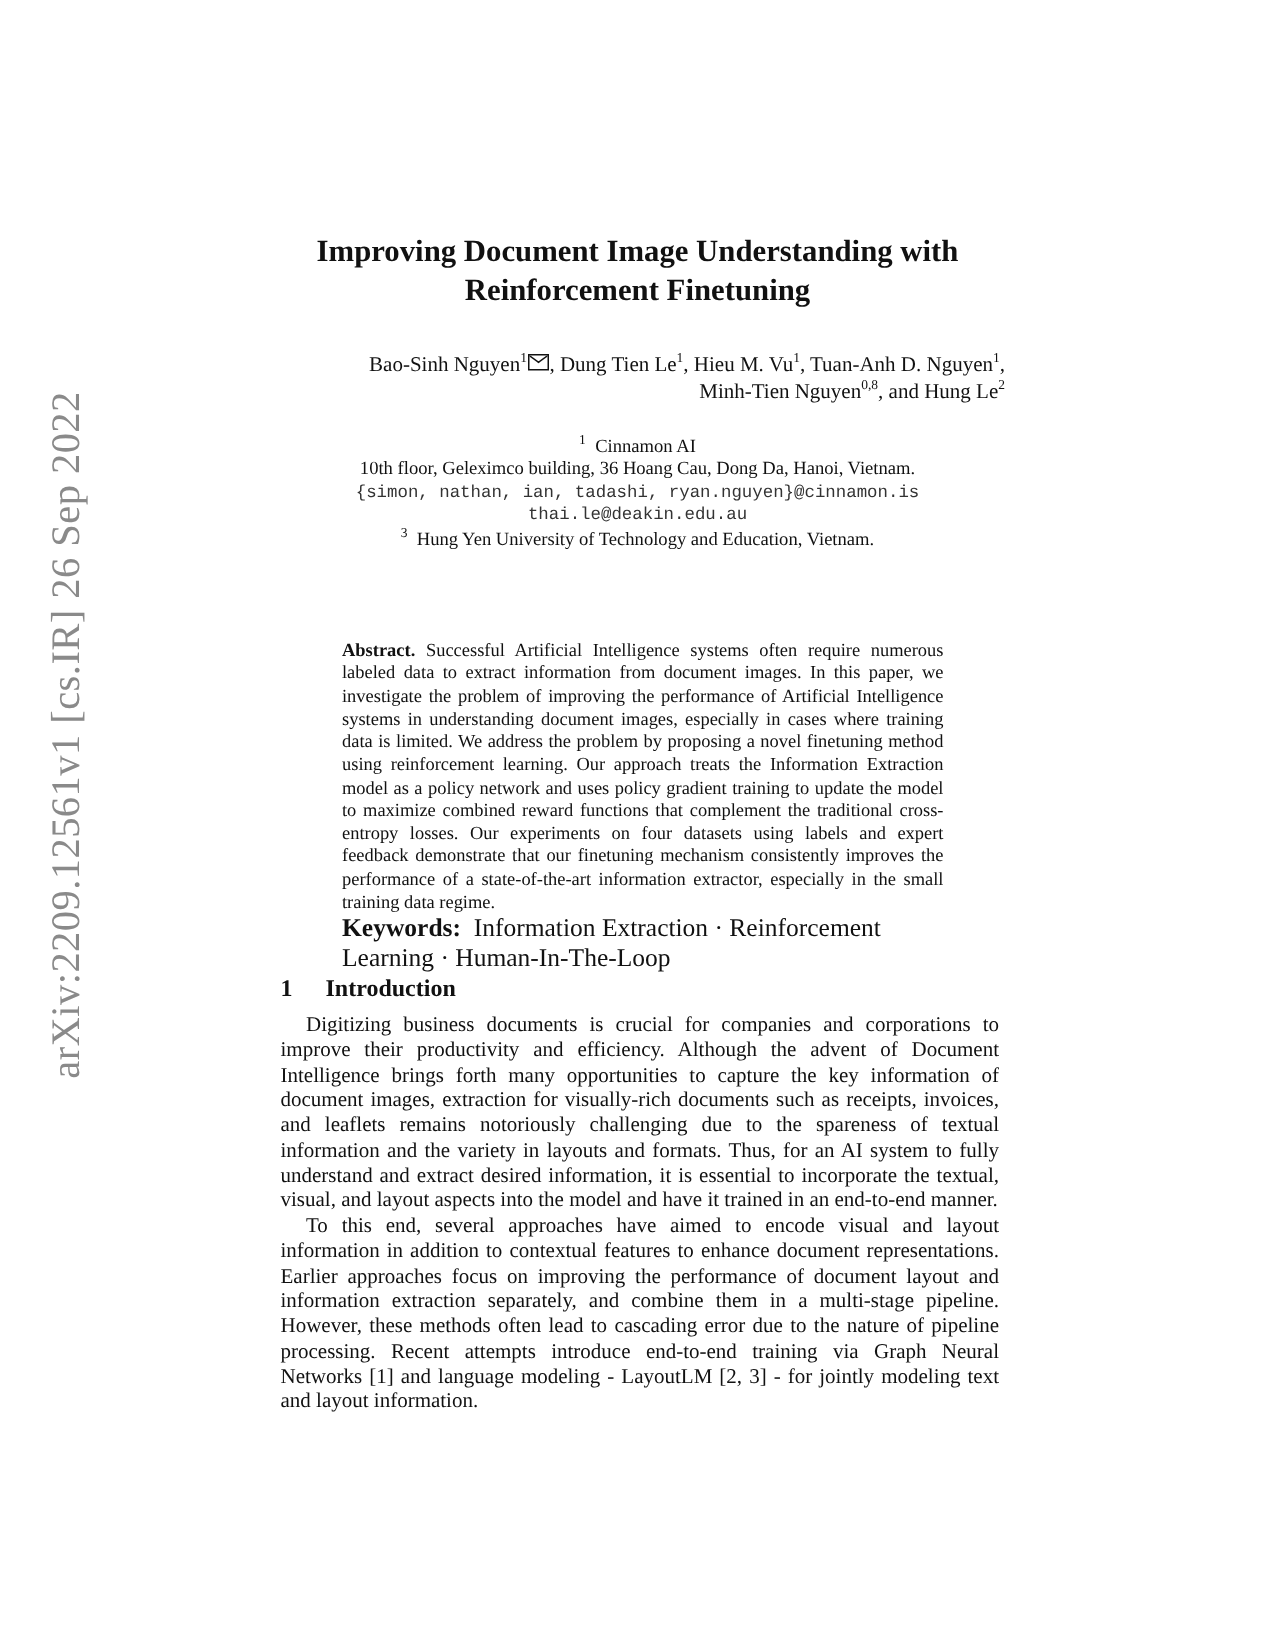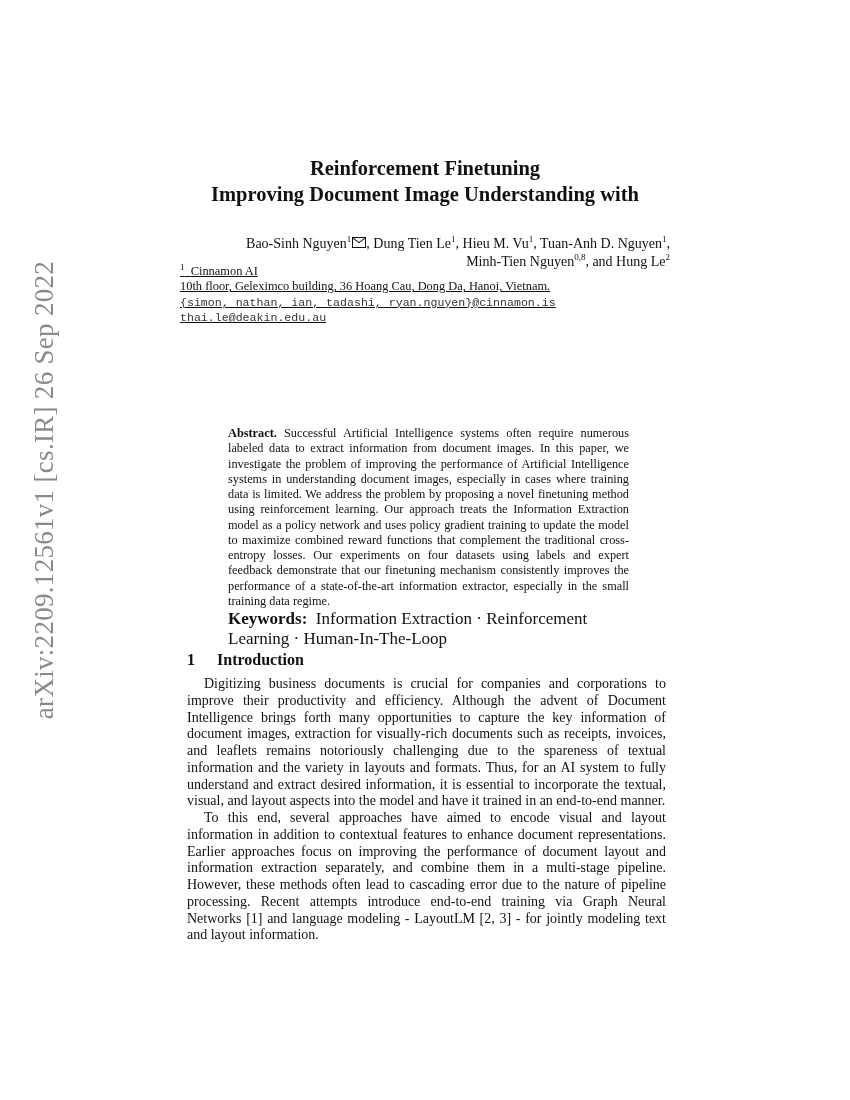--- a/index.html
+++ b/index.html
@@ -11,43 +11,43 @@
   .title { position:absolute; left:180px; width:490px; top:155px; text-align:center;
            font-weight:bold; font-size:20.5px; line-height:26px; }
   .authors { position:absolute; left:180px; width:490px; top:235px; text-align:right;
              font-size:14px; line-height:18px; }
   sup { font-size:9px; line-height:0; vertical-align:super; }
   .mail { display:inline-block; width:12px; height:9px; border:1.2px solid #111; position:relative;
           vertical-align:0px; margin-left:1px; overflow:hidden; }
   .mail::before,.mail::after { content:""; position:absolute; top:-1px; width:9px; height:1.2px; background:#111; }
   .mail::before { left:-1px; transform-origin:left; transform:rotate(36deg); }
   .mail::after { right:-1px; transform-origin:right; transform:rotate(-36deg); }
-  .affil { position:absolute; left:180px; width:490px; top:264px; text-align:left;
-           font-size:12.4px; line-height:15.4px;text-decoration:underline; }
+  .affil { position:absolute; left:180px; width:490px; top:290px; text-align:center;
+           font-size:12.4px; line-height:15.4px; }
   .mono { font-family:"Liberation Mono","DejaVu Sans Mono",monospace; font-size:11.6px; color:#333; }
   .abstract { position:absolute; left:228px; width:401px; top:426px; font-size:12.3px; line-height:15.25px;
               text-align:justify; }
   .abstract b { font-weight:bold; }
   .keywords { position:absolute; left:228px; width:420px; top:609px; font-size:17px; }
   .h1 { position:absolute; left:187px; top:651px; font-size:16px; font-weight:bold; }
   .h1 .num { margin-right:22px; }
   .body { position:absolute; left:187px; width:479px; top:676px; font-size:14px; line-height:16.75px;
           text-align:justify; }
   .body p { margin:0; text-indent:17px; }
 </style>
 </head>
 <body>
 
 <div class="side">
   <span>arXiv:2209.12561v1  [cs.IR]  26 Sep 2022</span>
 </div>
 
 <div class="title">
+  <div>Improving Document Image Understanding with</div>
   <div>Reinforcement Finetuning</div>
-  <div>Improving Document Image Understanding with</div>
 </div>
 
 <div class="authors">
   <div>
     <span>Bao-Sinh Nguyen</span><sup>1</sup><span class="mail"></span>,
     <span>Dung Tien Le</span><sup>1</sup>,
     <span>Hieu M. Vu</span><sup>1</sup>,
     <span>Tuan-Anh D. Nguyen</span><sup>1</sup>,
   </div>
   <div>
@@ -55,20 +55,21 @@
     <span>and</span>
     <span>Hung Le</span><sup>2</sup>
   </div>
 </div>
 
 <div class="affil">
   <div><sup>1</sup>&nbsp; <span>Cinnamon AI</span></div>
   <div>10th floor, Geleximco building, 36 Hoang Cau, Dong Da, Hanoi, Vietnam.</div>
   <div class="mono">{simon, nathan, ian, tadashi, ryan.nguyen}@cinnamon.is</div>
   <div class="mono">thai.le@deakin.edu.au</div>
+  <div><sup>3</sup>&nbsp; <span>Hung Yen University of Technology and Education, Vietnam.</span></div>
 </div>
 
 <div class="abstract">
   <b>Abstract.</b>
   <span>Successful Artificial Intelligence systems often require numerous labeled data to extract information from document images. In this paper, we investigate the problem of improving the performance of Artificial Intelligence systems in understanding document images, especially in cases where training data is limited. We address the problem by proposing a novel finetuning method using reinforcement learning. Our approach treats the Information Extraction model as a policy network and uses policy gradient training to update the model to maximize combined reward functions that complement the traditional cross-entropy losses. Our experiments on four datasets using labels and expert feedback demonstrate that our finetuning mechanism consistently improves the performance of a state-of-the-art information extractor, especially in the small training data regime.</span>
 </div>
 
 <div class="keywords">
   <b>Keywords:</b>&nbsp;
   <span>Information Extraction · Reinforcement Learning · Human-In-The-Loop</span>

